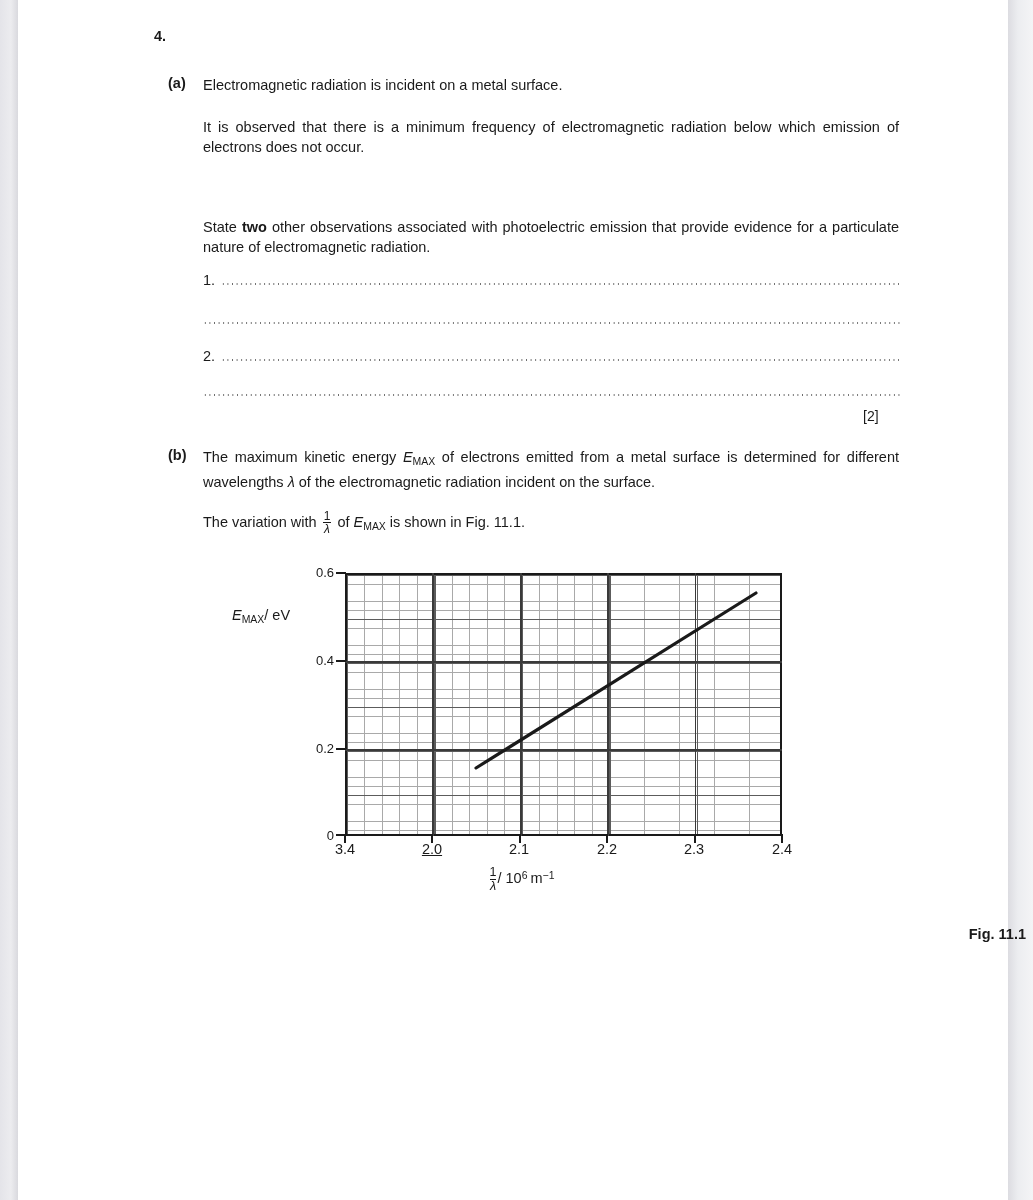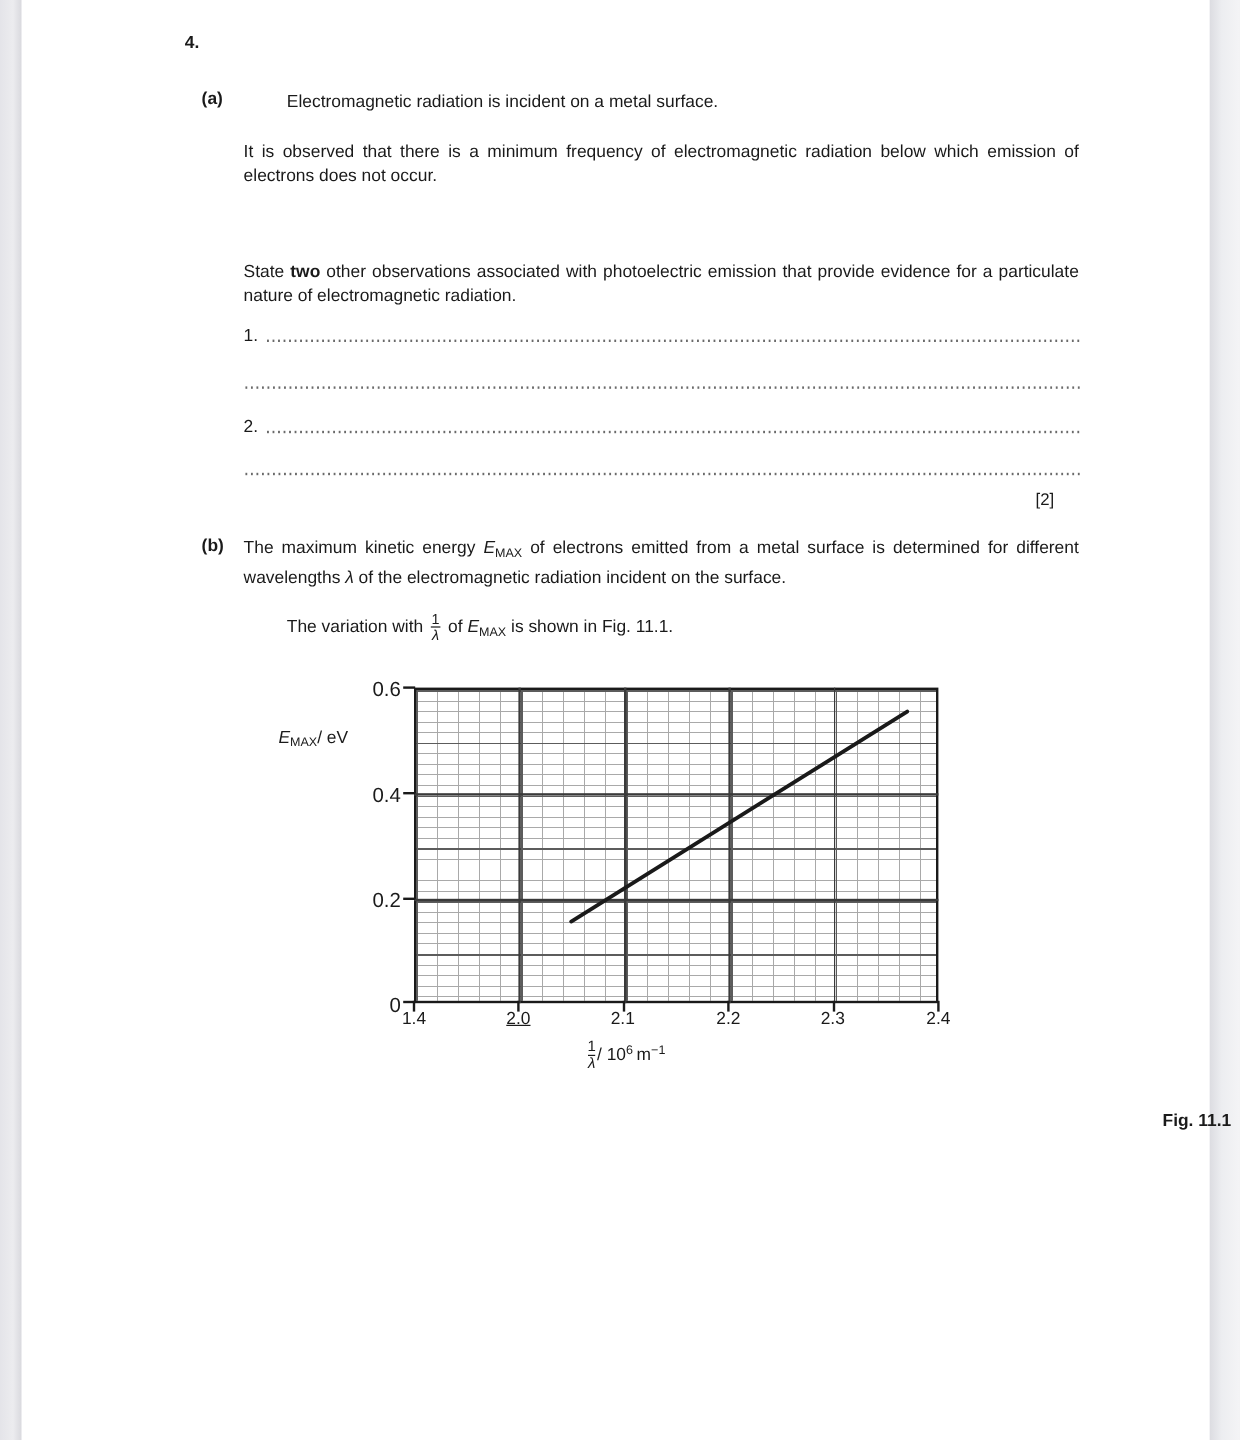--- a/index.html
+++ b/index.html
@@ -18,21 +18,21 @@
   #gutter-right{position:absolute;left:1008px;top:0;width:25px;height:1200px;
     background:linear-gradient(to right,#dcdce1 0%,#ecedf0 40%,#f4f4f6 100%);}
 
   
   #scrollbar-track{position:absolute;left:1010px;top:0;width:22px;height:1200px;background:transparent;}
 
   
   .qnum{position:absolute;left:136px;top:28px;font-size:14.5px;font-weight:bold;}
   .partlabel{position:absolute;font-size:14.5px;font-weight:bold;}
   .para{position:absolute;font-size:14.5px;line-height:20px;text-align:justify;}
-  .para.nojust{text-align:left;margin-left:36px;}
+  .para.nojust{text-align:left;}
 
   sub{font-size:0.72em;vertical-align:-0.28em;}
   sup{font-size:0.72em;vertical-align:0.45em;}
   .ital{font-style:italic;}
 
   
   .frac{display:inline-block;vertical-align:-0.42em;text-align:center;line-height:1;margin:0 2px;}
   .frac .num{display:block;font-size:12px;padding:0 1px;}
   .frac .den{display:block;font-size:12px;border-top:1.3px solid #1a1a1a;padding:0 1px;font-style:italic;}
 
@@ -58,21 +58,21 @@
       
       repeating-linear-gradient(to bottom,#a9a9a9 0 0.8px,transparent 0.8px 8.8px);
   }
   #gridline-02{position:absolute;left:0;top:88px;width:100%;height:1.8px;background:#3a3a3a;}
   #gridline-04{position:absolute;left:0;top:176px;width:100%;height:1.8px;background:#3a3a3a;}
   .vmajor{position:absolute;top:0;width:1.8px;height:100%;background:#3a3a3a;}
 
   #trendline{position:absolute;inset:0;overflow:visible;}
 
   .ytick{position:absolute;right:0;width:10px;height:2.1px;background:#1a1a1a;}
-  .ylabel-val{position:absolute;text-align:right;font-size:17px;width:44px;}
+  .ylabel-val{position:absolute;text-align:right;font-size:13px;width:44px;}
   .xtick{position:absolute;top:0;width:2.1px;height:9px;background:#1a1a1a;}
   .xlabel-val{position:absolute;text-align:center;font-size:14.5px;width:48px;}
 
   #yaxis-title{position:absolute;left:214px;top:607px;font-size:14.5px;}
   #xaxis-title{position:absolute;left:0;top:866px;width:1008px;text-align:center;font-size:14.5px;}
   .xfrac{display:inline-block;vertical-align:-0.42em;text-align:center;line-height:1;margin-right:1px;}
   .xfrac .num{display:block;font-size:12.5px;}
   .xfrac .den{display:block;font-size:12.5px;border-top:1.3px solid #1a1a1a;font-style:italic;}
   #figcaption{position:absolute;left:0;top:926px;width:1008px;text-align:right;
     font-size:14.5px;font-weight:bold;}
@@ -158,21 +158,21 @@
       <div class="xtick" style="left:261.2px;top:261px;"></div>
       <div class="xtick" style="left:348.6px;top:261px;"></div>
       <div class="xtick" style="left:436px;top:261px;"></div>
     </div>
 
     <div class="ylabel-val" style="left:272px;top:565px;">0.6</div>
     <div class="ylabel-val" style="left:272px;top:653px;">0.4</div>
     <div class="ylabel-val" style="left:272px;top:741px;text-align:right;">0.2</div>
     <div class="ylabel-val" style="left:272px;top:828px;">0</div>
 
-    <div class="xlabel-val" style="left:303px;top:841px;">1.4</div>
+    <div class="xlabel-val" style="left:303px;top:841px;">3.4</div>
     <div class="xlabel-val" style="left:390px;top:841px;text-decoration:underline;">2.0</div>
     <div class="xlabel-val" style="left:477px;top:841px;">2.1</div>
     <div class="xlabel-val" style="left:565px;top:841px;">2.2</div>
     <div class="xlabel-val" style="left:652px;top:841px;">2.3</div>
     <div class="xlabel-val" style="left:740px;top:841px;">2.4</div>
 
     <div id="xaxis-title">
       <span class="xfrac"><span class="num">1</span><span class="den">λ</span></span><span>/ 10</span><sup>6</sup><span style="margin-left:3px;">m</span><sup>−1</sup>
     </div>
 

